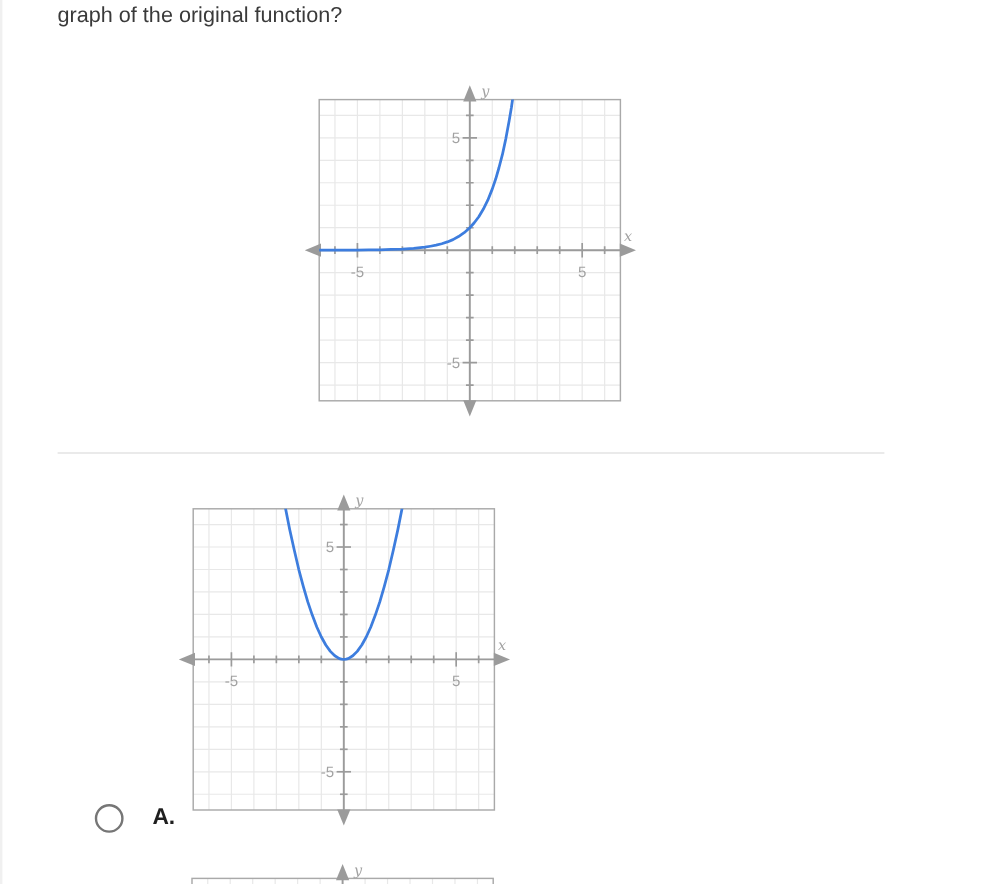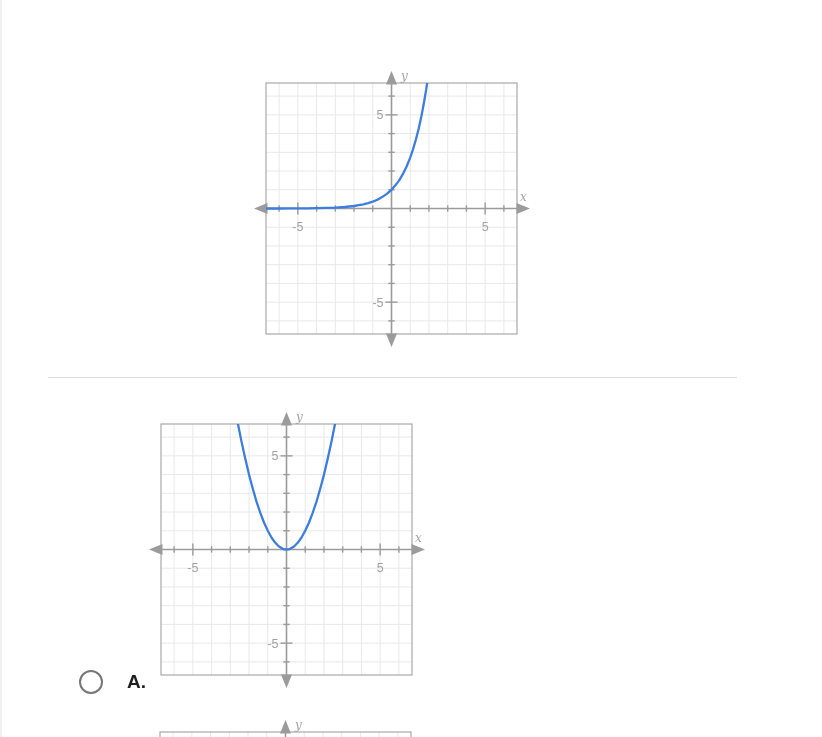--- a/index.html
+++ b/index.html
@@ -38,20 +38,21 @@
   .option-label {
     margin-left: 24px; font-size: 19px; font-weight: bold; color: #1f1f1f;
   }
 </style>
 </head>
 <body>
 
 <div class="edge-strip"></div>
 
 <div class="question">
+  <div>graph of the original function?</div>
 </div>
 
 <svg id="graph-inverse" class="graph-svg" viewBox="0 0 280 280">
     <defs>
       <clipPath id="clip0">
         <rect x="14" y="14" width="251" height="251"></rect>
       </clipPath>
     </defs>
     <line x1="27.120000000000005" y1="14" x2="27.120000000000005" y2="265" stroke="#e8e8e8" stroke-width="1"></line>
     <line x1="14" y1="251.88" x2="265" y2="251.88" stroke="#e8e8e8" stroke-width="1"></line>

